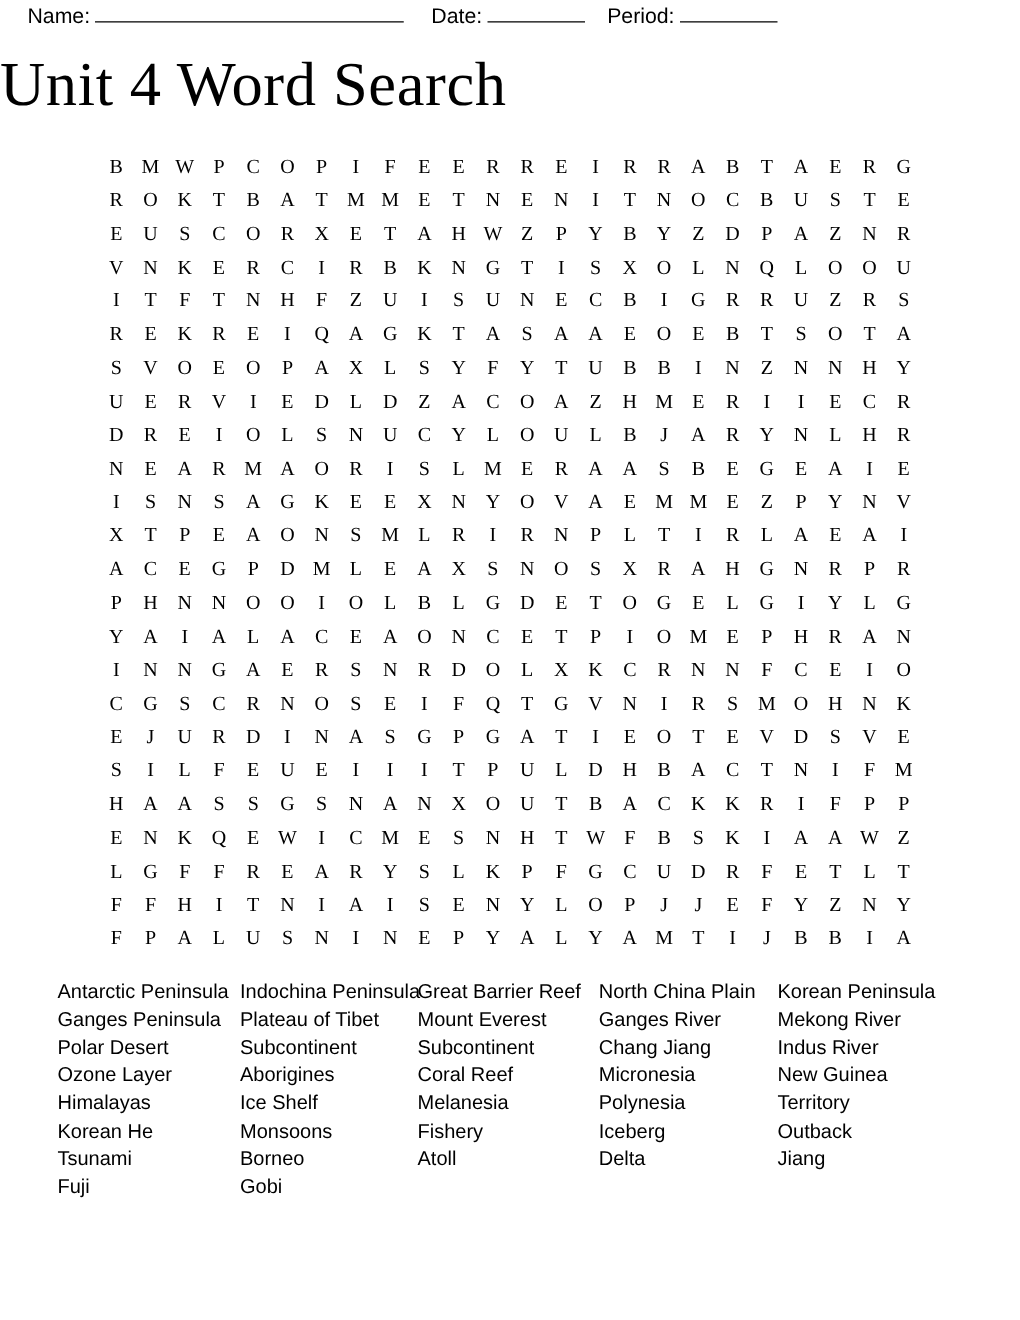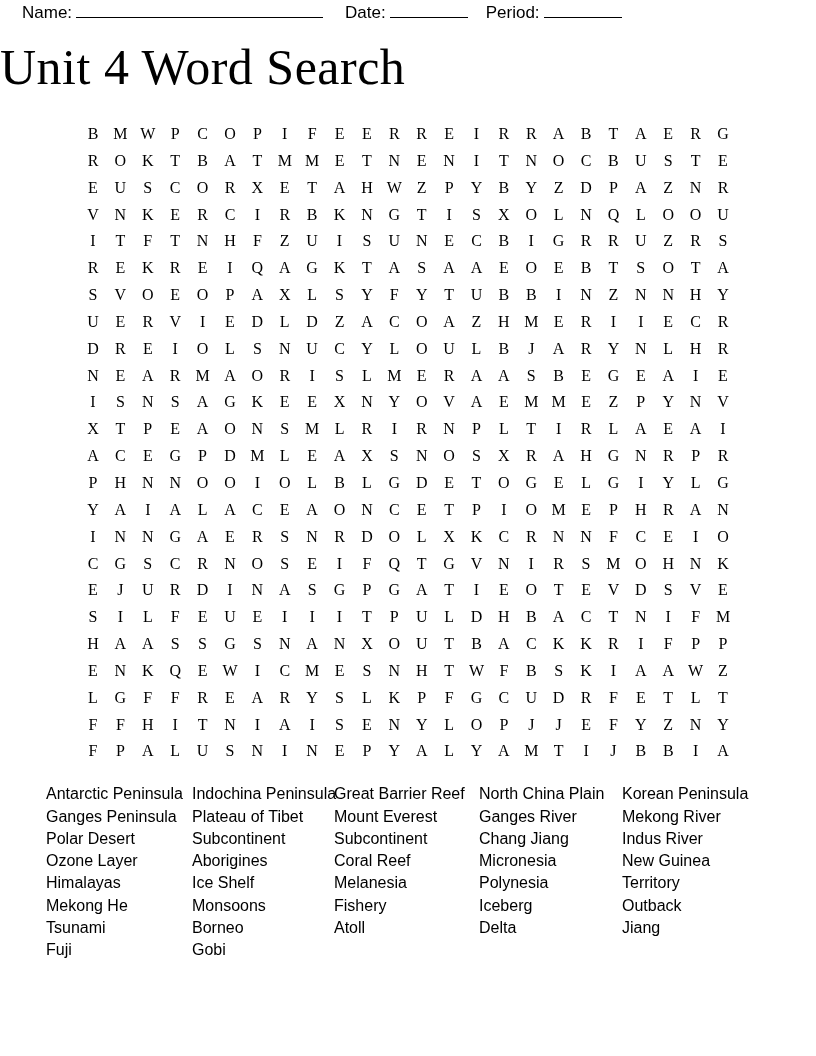--- a/index.html
+++ b/index.html
@@ -718,21 +718,21 @@
     <div class="word">Ozone Layer</div>
     <div class="word">Aborigines</div>
     <div class="word">Coral Reef</div>
     <div class="word">Micronesia</div>
     <div class="word">New Guinea</div>
     <div class="word">Himalayas</div>
     <div class="word">Ice Shelf</div>
     <div class="word">Melanesia</div>
     <div class="word">Polynesia</div>
     <div class="word">Territory</div>
-    <div class="word">Mekong He</div>
+    <div class="word">Korean He</div>
     <div class="word">Monsoons</div>
     <div class="word">Fishery</div>
     <div class="word">Iceberg</div>
     <div class="word">Outback</div>
     <div class="word">Tsunami</div>
     <div class="word">Borneo</div>
     <div class="word">Atoll</div>
     <div class="word">Delta</div>
     <div class="word">Jiang</div>
     <div class="word">Fuji</div>

